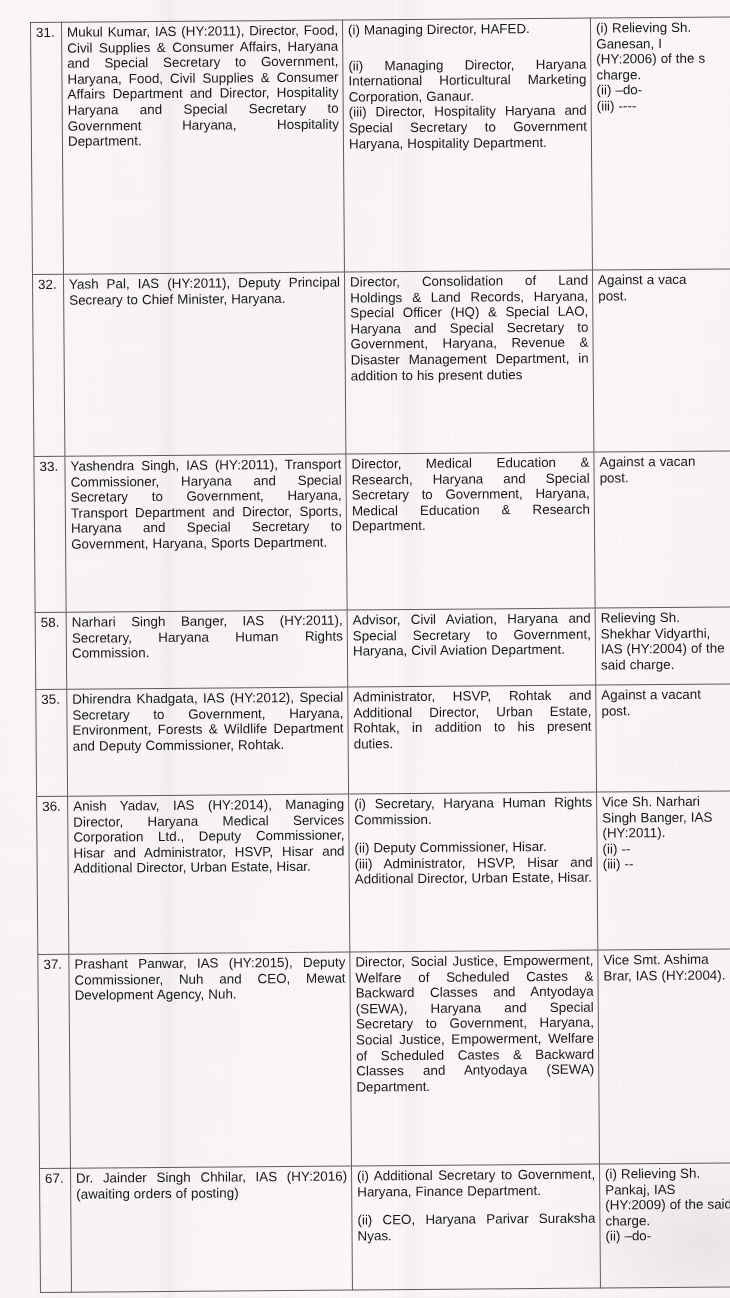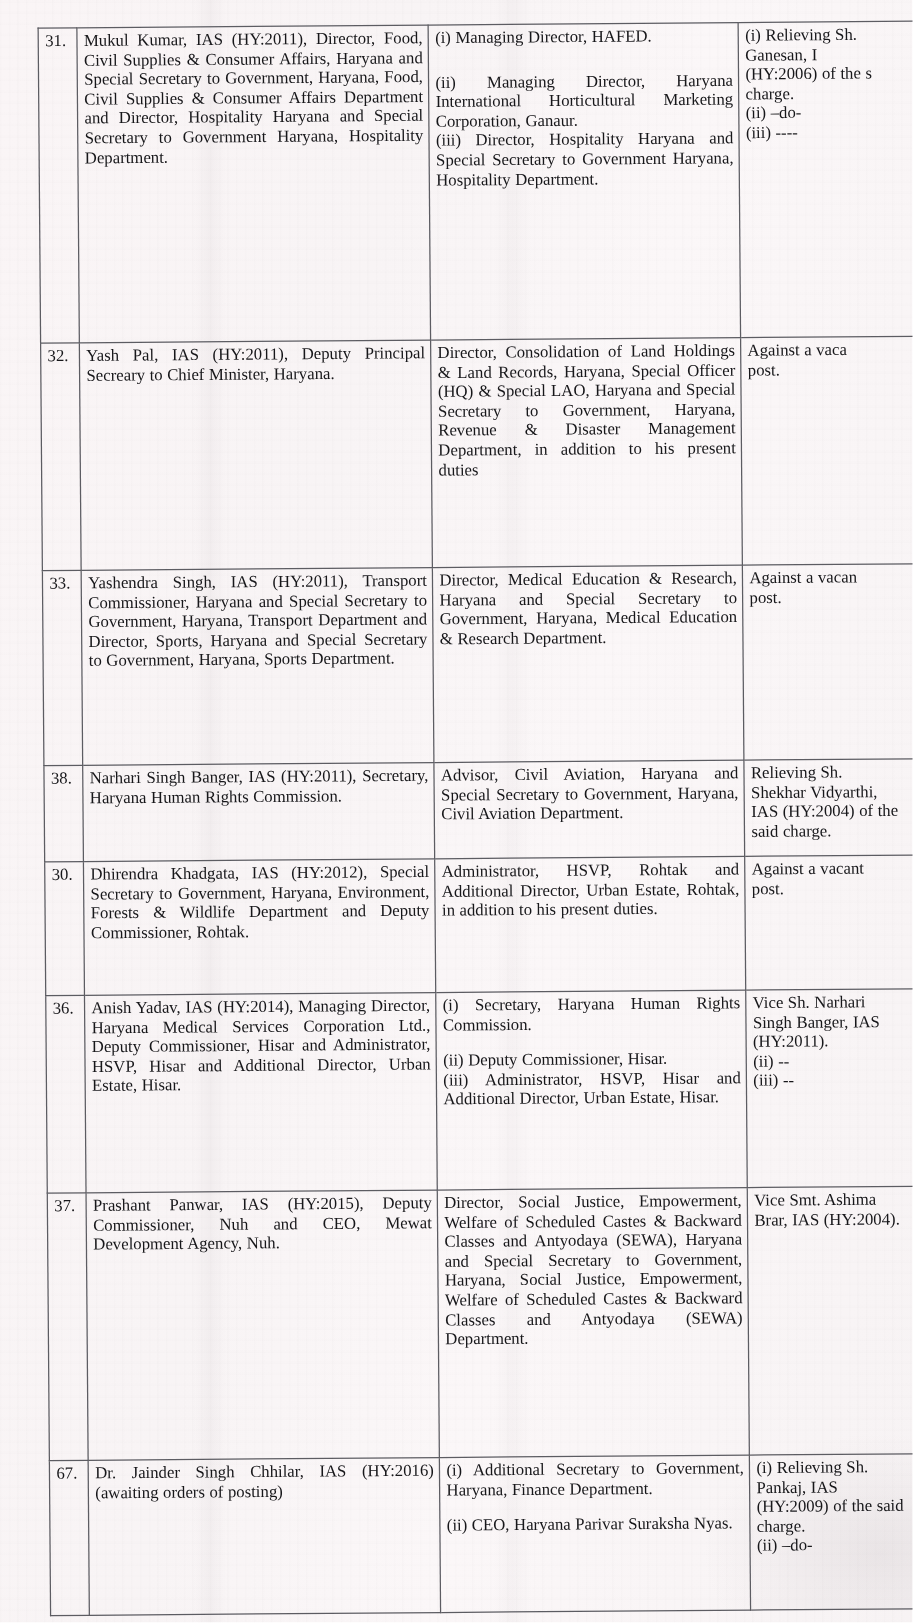--- a/index.html
+++ b/index.html
@@ -14,21 +14,20 @@
     font-family: "Liberation Sans", sans-serif;
     position: relative;
   }
 
   
   #page {
     position: absolute;
     inset: 0;
     background:
       linear-gradient(100deg, #faf5f6 0%, #f8f4f5 35%, #fbf7f8 60%, #f7f3f4 100%);
-    font-family: Liberation Serif, serif;
   }
   #paper-noise {
     position: absolute;
     inset: 0;
     background:
       repeating-linear-gradient(90deg, rgba(0,0,0,0.012) 0px, rgba(0,0,0,0) 2px, rgba(0,0,0,0) 7px),
       repeating-linear-gradient(0deg, rgba(0,0,0,0.008) 0px, rgba(0,0,0,0) 3px, rgba(0,0,0,0) 9px);
     pointer-events: none;
   }
   
@@ -181,37 +180,37 @@
           <td class="cellbody">
             <p>Director, Medical Education &amp; Research, Haryana and Special Secretary to Government, Haryana, Medical Education &amp; Research Department.</p>
           </td>
           <td class="rem">
             <p>Against     a     vacan</p>
             <p>post.</p>
           </td>
         </tr>
 
         <tr>
-          <td class="sr tall-34">38.</td>
+          <td class="sr tall-34">58.</td>
           <td class="cellbody">
             <p>Narhari Singh Banger, IAS (HY:2011), Secretary, Haryana Human Rights Commission.</p>
           </td>
           <td class="cellbody">
             <p>Advisor, Civil Aviation, Haryana and Special Secretary to Government, Haryana, Civil Aviation Department.</p>
           </td>
           <td class="rem">
             <p>Relieving            Sh.</p>
             <p>Shekhar      Vidyarthi,</p>
             <p>IAS (HY:2004) of the</p>
             <p>said charge.</p>
           </td>
         </tr>
 
         <tr>
-          <td class="sr tall-35">30.</td>
+          <td class="sr tall-35">35.</td>
           <td class="cellbody">
             <p>Dhirendra Khadgata, IAS (HY:2012), Special Secretary to Government, Haryana, Environment, Forests &amp; Wildlife Department and Deputy Commissioner, Rohtak.</p>
           </td>
           <td class="cellbody">
             <p>Administrator, HSVP, Rohtak and Additional Director, Urban Estate, Rohtak, in addition to his present duties.</p>
           </td>
           <td class="rem">
             <p>Against    a    vacant</p>
             <p>post.</p>
           </td>

